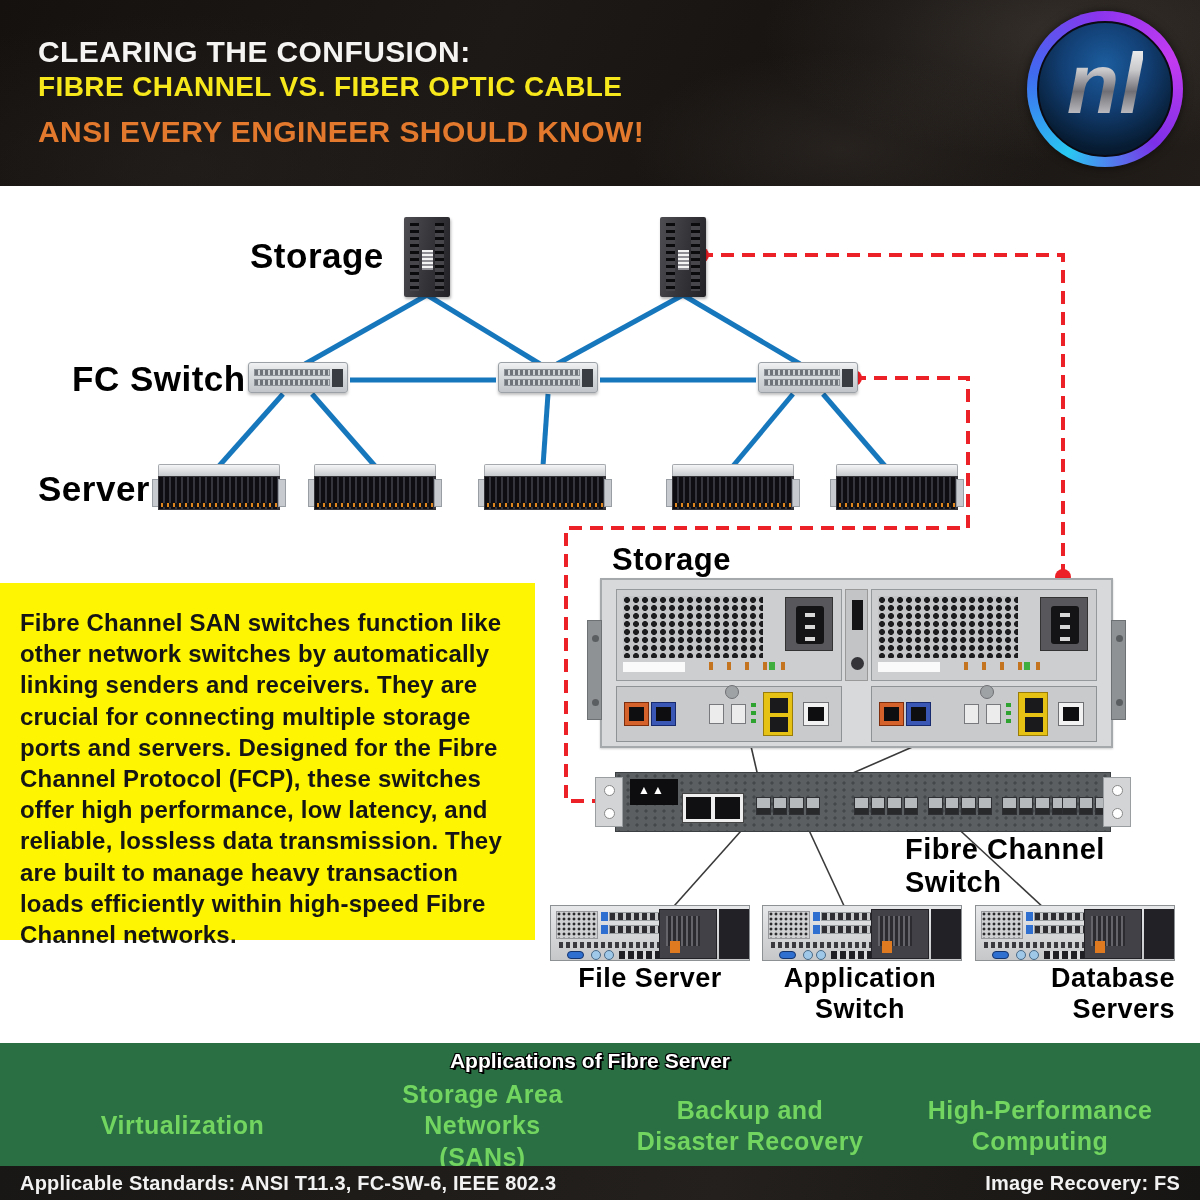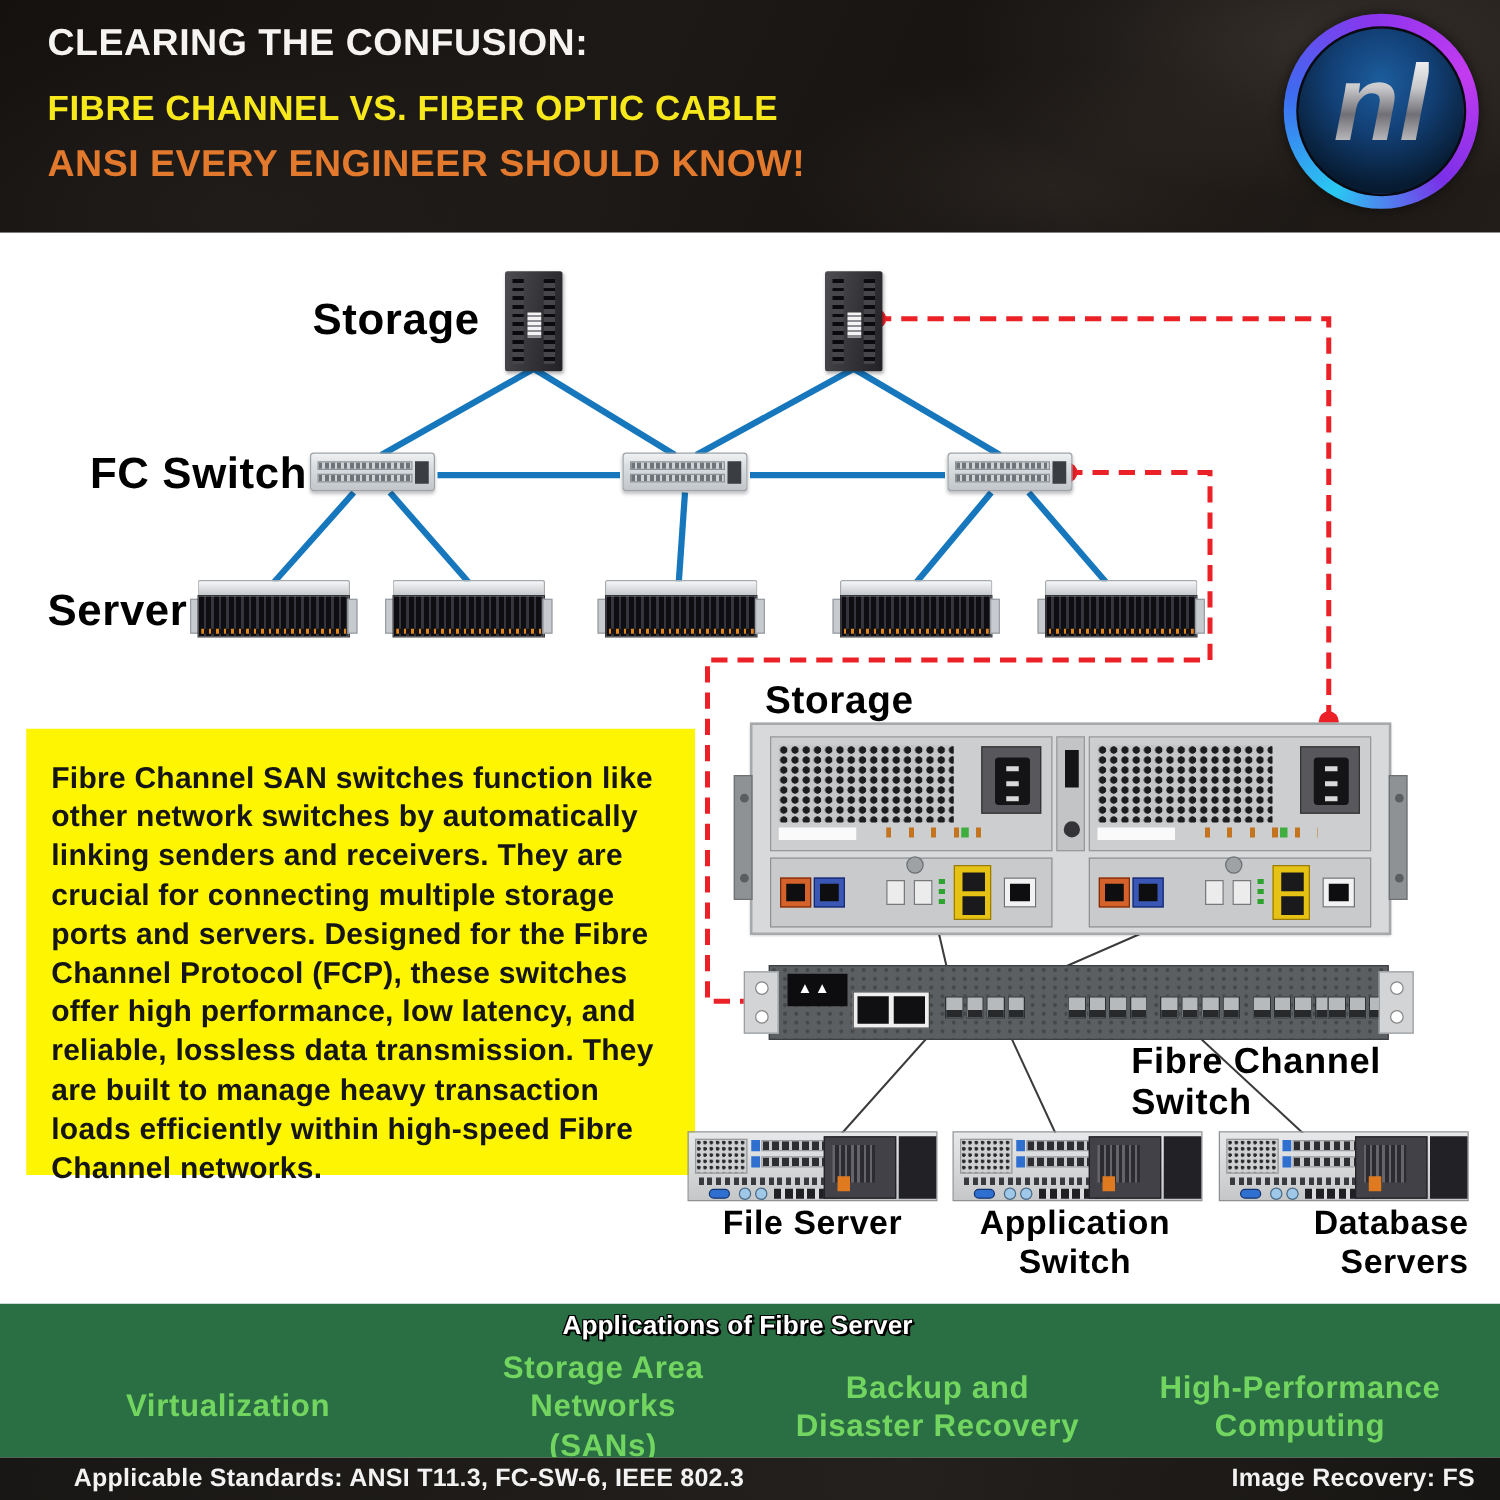--- a/index.html
+++ b/index.html
@@ -9,21 +9,21 @@
 
   
   .header { position:absolute; left:0; top:0; width:1200px; height:186px;
     background:
       radial-gradient(420px 180px at 88% 18%, rgba(110,100,92,.30), transparent 70%),
       radial-gradient(300px 140px at 70% 80%, rgba(70,62,56,.35), transparent 70%),
       radial-gradient(500px 220px at 15% 90%, rgba(40,36,33,.5), transparent 70%),
       linear-gradient(115deg, #14110f 0%, #1d1916 40%, #161311 70%, #221d19 100%);
   }
   .ht { position:absolute; left:38px; font-weight:bold; letter-spacing:.4px; white-space:nowrap; }
-  .ht1 { top:18px;  font-size:30px; color:#f5f4f2; }
+  .ht1 { top:35px;  font-size:30px; color:#f5f4f2; }
   .ht2 { top:71px;  font-size:28px; color:#f7e81b; }
   .ht3 { top:115px; font-size:30px; color:#e2792c; }
 
   .logo { position:absolute; right:17px; top:11px; width:156px; height:156px; border-radius:50%;
     background:conic-gradient(from 210deg,#29c9f2,#3f6af0,#8a35ee,#c43bf0,#7b2fe8,#29c9f2);
     box-shadow:0 0 10px rgba(0,0,0,.6); }
   .logo .inner { position:absolute; inset:10px; border-radius:50%;
     background:radial-gradient(circle at 50% 32%, #1c5d9e 0%, #123f74 38%, #071c33 75%, #03101f 100%);
     border:2px solid #0a0a12; display:flex; align-items:center; justify-content:center; }
   .logo .nl { font-size:86px; font-weight:bold; font-style:italic; line-height:1;
@@ -62,21 +62,21 @@
   .dsrv::before { left:-6px; } .dsrv::after { right:-6px; }
   .dsrv .top { height:12px; border:1px solid #a6aaae; border-bottom:none; border-radius:2px 2px 0 0;
     background:linear-gradient(180deg,#f5f6f7,#c7cacd); }
   .dsrv .bay { position:relative; height:34px; border:1px solid #36363a;
     background:repeating-linear-gradient(90deg,#0e0e12 0 4px,#35353d 4px 6px); }
   .dsrv .leds { position:absolute; left:2px; right:2px; bottom:2px; height:4px;
     background:repeating-linear-gradient(90deg,#e0861f 0 2px,#141417 2px 6px); }
 
   
   .infobox { position:absolute; left:0; top:583px; width:535px; height:357px; background:#fdf502;
-    padding:24px 18px 0 20px; z-index:2;margin-left:21px; }
+    padding:24px 18px 0 20px; z-index:2; }
   .infobox p { font-size:24px; font-weight:bold; color:#151515; line-height:1.30; letter-spacing:.2px; }
 
   
   .sarray { left:600px; top:578px; width:513px; height:170px; background:#d8d9db;
     border:2px solid #a6a9ac; box-shadow:0 1px 2px rgba(0,0,0,.2); }
   .sarray .bracket { position:absolute; top:40px; width:15px; height:100px; background:#8f9295; border:1px solid #6e7174; }
   .sarray .bL { left:-15px; } .sarray .bR { right:-15px; }
   .sarray .bracket i { position:absolute; left:4px; width:7px; height:7px; border-radius:50%; background:#5b5e61; }
   .sarray .s1 { top:14px; } .sarray .s2 { top:78px; }
   .fanmod { position:absolute; top:9px; width:226px; height:92px; background:#cdced0; border:1px solid #96999c; }
@@ -155,21 +155,21 @@
     text-shadow:-1px -1px 0 #000,1px -1px 0 #000,-1px 1px 0 #000,1px 1px 0 #000,2px 2px 0 #000; }
   .band .items { position:absolute; left:0; top:36px; width:1200px; display:grid;
     grid-template-columns:365px 235px 300px 280px; }
   .app-item { font-size:25px; font-weight:bold; color:#72d55f; text-align:center; line-height:1.25;
     white-space:pre-line; letter-spacing:.5px; align-self:center; }
 
   
   .bottombar { position:absolute; left:0; top:1166px; width:1200px; height:34px;
     background:linear-gradient(100deg,#191715,#23201d 60%,#171513); z-index:3;
     display:flex; align-items:center; justify-content:space-between; padding:0 20px; }
-  .bottombar span { font-size:20px; font-weight:bold; color:#f2f2f2; letter-spacing:.2px;margin-left:39px; }
+  .bottombar span { font-size:20px; font-weight:bold; color:#f2f2f2; letter-spacing:.2px; }
 </style>
 </head>
 <body>
 
 <div id="page">
 
   <div class="header">
     <div class="ht ht1">CLEARING THE CONFUSION:</div>
     <div class="ht ht2">FIBRE CHANNEL VS. FIBER OPTIC CABLE</div>
     <div class="ht ht3">ANSI EVERY ENGINEER SHOULD KNOW!</div>

